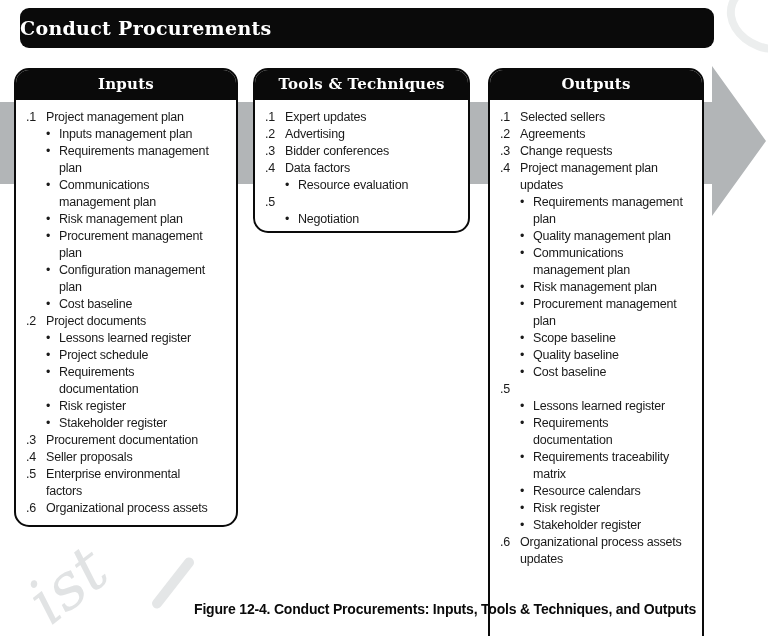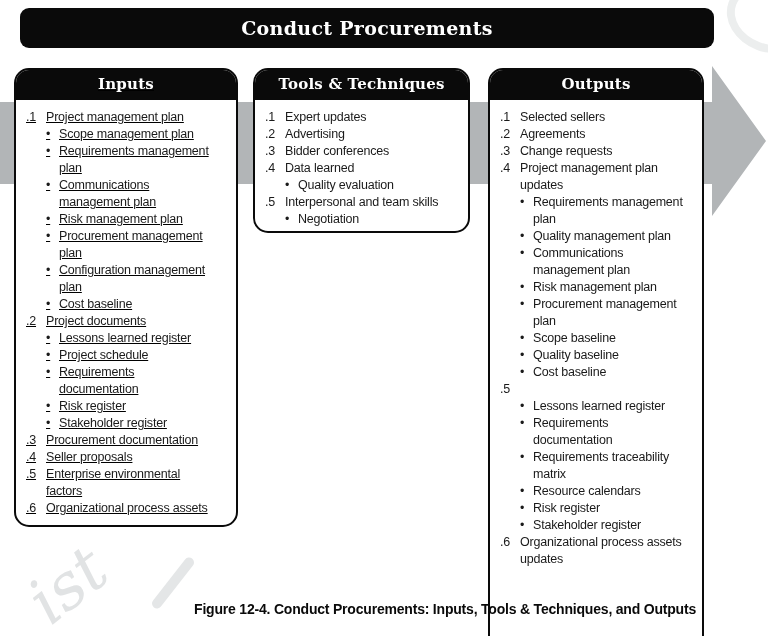--- a/index.html
+++ b/index.html
@@ -5,38 +5,38 @@
   html,body{margin:0;padding:0;background:#ffffff;}
   .page{
     position:relative;width:768px;height:636px;background:#ffffff;overflow:hidden;
     font-family:"Liberation Sans",sans-serif;
   }
   
   .title-bar{
     position:absolute;left:20px;top:8px;width:694px;height:40px;z-index:3;
     background:#0a0a0a;border-radius:9px;color:#ffffff;
     font-family:"DejaVu Serif","Liberation Serif",serif;font-weight:bold;
-    font-size:19px;text-align:center;line-height:40px;letter-spacing:.3px;
+    font-size:19px;line-height:40px;letter-spacing:.3px;
   }
   
   .arrow-svg{position:absolute;left:0;top:0;z-index:1;}
   
   .wm{position:absolute;z-index:0;color:#e1e3e4;
       font-family:"DejaVu Serif","Liberation Serif",serif;font-style:italic;}
   .wm-text{left:28px;top:548px;font-size:64px;transform:rotate(-38deg);}
   .wm-stroke{left:168px;top:552px;width:10px;height:62px;background:#e4e6e7;
       border-radius:6px;transform:rotate(38deg);}
   .wm-arc{left:726px;top:-18px;width:70px;height:54px;border:8px solid #eceeee;
       border-radius:50%;background:transparent;transform:rotate(20deg);}
   
   .box{
     position:absolute;z-index:2;background:#ffffff;border:2px solid #0a0a0a;
     border-radius:15px;overflow:hidden;box-sizing:border-box;
   }
-  .box-inputs {left:14px; top:68px;width:224px;height:459px;text-decoration:underline;}
+  .box-inputs {left:14px; top:68px;width:224px;height:459px;}
   .box-tools  {left:253px;top:68px;width:217px;height:165px;}
   .box-outputs{left:488px;top:68px;width:216px;height:597px;}
   .box-header{
     background:#0a0a0a;color:#ffffff;height:30px;line-height:29px;text-align:center;
     font-family:"DejaVu Serif","Liberation Serif",serif;font-weight:bold;font-size:15px;
     letter-spacing:.2px;
   }
   .box-body{
     padding:9px 6px 0 10px;font-size:12.5px;line-height:17px;color:#1a1a1a;
     letter-spacing:-0.2px;
@@ -69,21 +69,21 @@
 
   <div class="box box-inputs">
     <div class="box-header">Inputs</div>
     <div class="box-body">
         <div class="item">
           <span class="num">.1</span>
           <span class="txt">Project management plan</span>
         </div>
         <div class="sub">
           <span class="bullet">•</span>
-          <span class="txt">Scope management plan</span>
+          <span class="txt">Inputs management plan</span>
         </div>
         <div class="sub">
           <span class="bullet">•</span>
           <span class="txt">Requirements management
 plan</span>
         </div>
         <div class="sub">
           <span class="bullet">•</span>
           <span class="txt">Communications
 management plan</span>
@@ -161,29 +161,28 @@
         <div class="item">
           <span class="num">.2</span>
           <span class="txt">Advertising</span>
         </div>
         <div class="item">
           <span class="num">.3</span>
           <span class="txt">Bidder conferences</span>
         </div>
         <div class="item">
           <span class="num">.4</span>
-          <span class="txt">Data learned</span>
-        </div>
-        <div class="sub">
-          <span class="bullet">•</span>
-          <span class="txt">Quality evaluation</span>
+          <span class="txt">Data factors</span>
+        </div>
+        <div class="sub">
+          <span class="bullet">•</span>
+          <span class="txt">Resource evaluation</span>
         </div>
         <div class="item">
           <span class="num">.5</span>
-          <span class="txt">Interpersonal and team skills</span>
         </div>
         <div class="sub">
           <span class="bullet">•</span>
           <span class="txt">Negotiation</span>
         </div>
       </div>
   </div>
 
   <div class="box box-outputs">
     <div class="box-header">Outputs</div>

